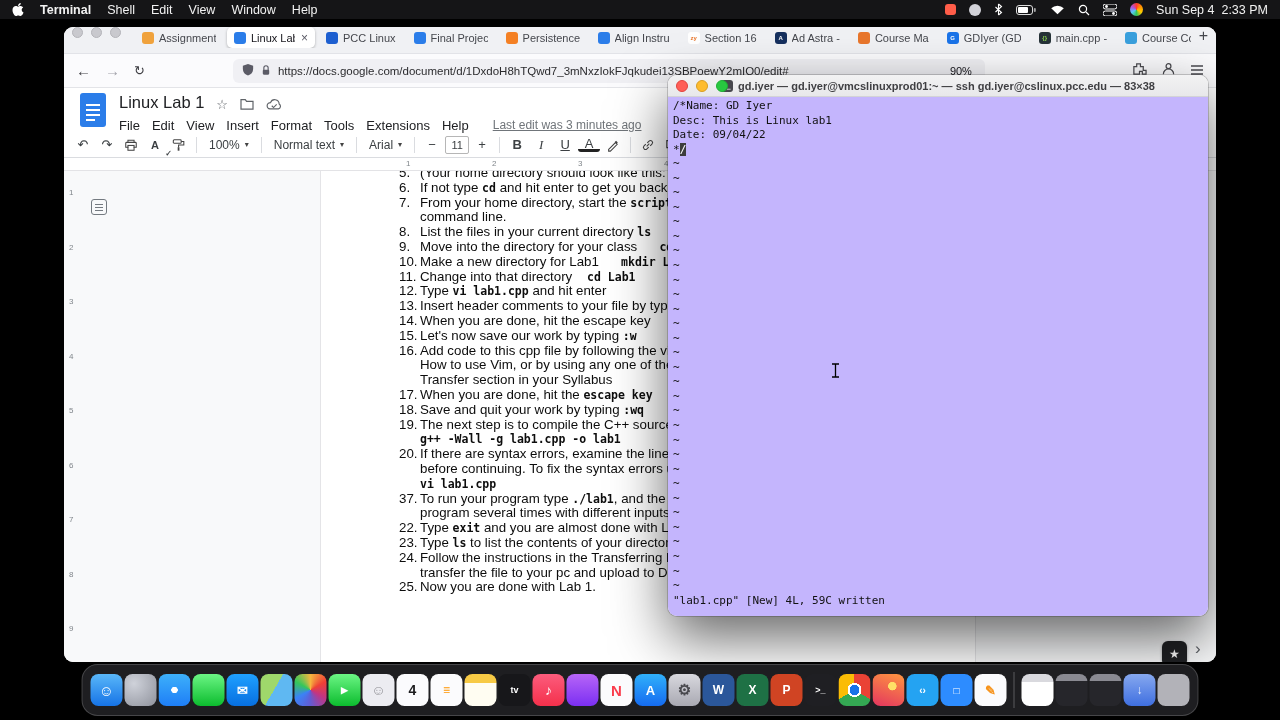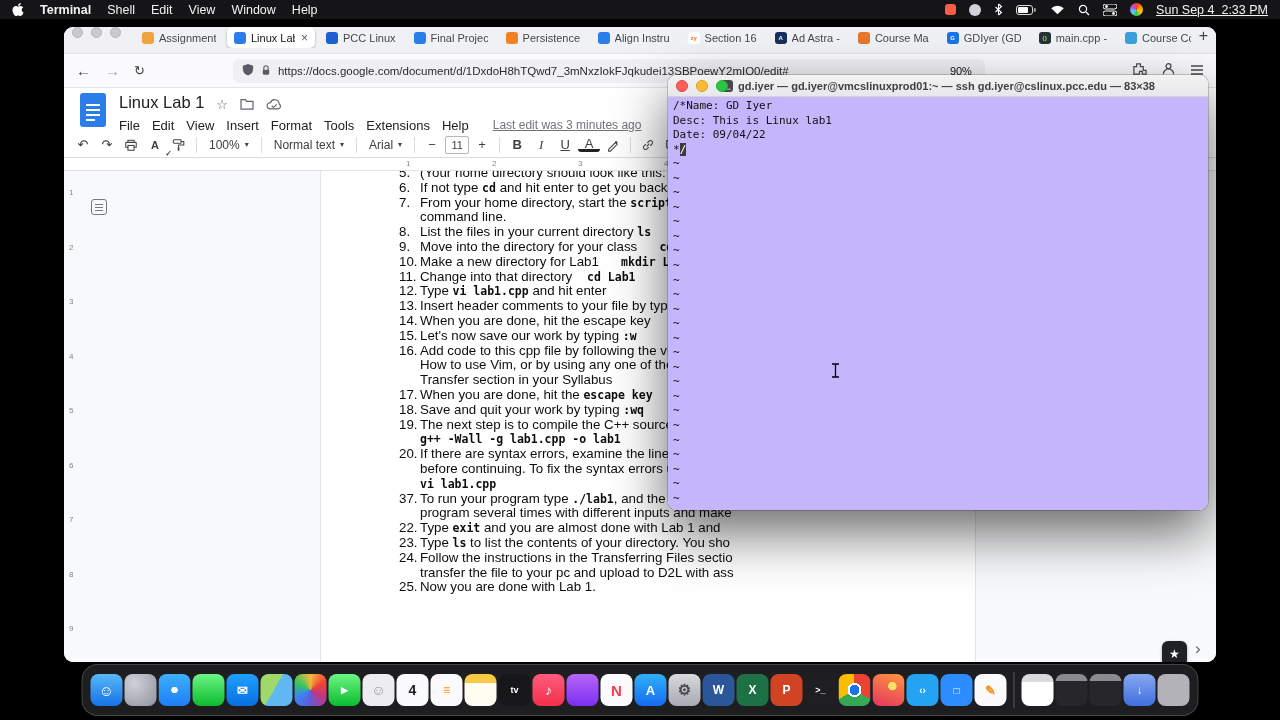--- a/index.html
+++ b/index.html
@@ -13,21 +13,21 @@
   .mb-left { display:flex; align-items:center; gap:16px; }
   .apple { display:flex; align-items:center; }
   .mb-app { font-weight:700; }
   .mb-item { font-weight:400; }
   .mb-right { margin-left:auto; display:flex; align-items:center; gap:13px; }
   .mb-ico { display:flex; align-items:center; }
   .rec-dot { width:11px; height:11px; border-radius:3px; background:#ff5d49; }
   .gray-badge { width:12px; height:12px; border-radius:50%; background:#d2d2d8; }
   .siri-dot { width:13px; height:13px; border-radius:50%;
     background:conic-gradient(#ff3b30,#ff9500,#ffcc00,#34c759,#5ac8fa,#af52de,#ff3b30); }
-  .clock { font-size:12.5px; font-weight:500; white-space:pre;text-decoration:underline; }
+  .clock { font-size:12.5px; font-weight:500; white-space:pre; }
 
   
   .browser { position:absolute; left:64px; top:27px; width:1152px; height:635px;
     background:#fff; border-radius:9px; box-shadow:0 18px 45px rgba(0,0,0,.55);
     overflow:hidden; z-index:2; }
 
   .tabstrip { height:27px; background:#f0f1f4; border-bottom:1px solid #e2e3e8;
     display:flex; align-items:flex-start; padding:0 8px; }
   .traffic { display:flex; gap:8px; margin-right:14px; }
   .tl { width:11px; height:11px; border-radius:50%; background:#c9c9ce; border:.5px solid #b3b3b8; }
@@ -99,21 +99,21 @@
   .line { white-space:pre; }
   .code { font-family:"DejaVu Sans Mono","Liberation Mono",monospace;
     font-weight:700; font-size:11.5px; }
 
   .explore-btn { position:absolute; left:1098px; top:470px; width:25px; height:25px;
     background:#202124; border-radius:6px; display:grid; place-items:center;
     color:#fff; font-size:12px; box-shadow:0 1px 3px rgba(0,0,0,.35); }
   .panel-chevron { position:absolute; left:1131px; top:468px; font-size:17px; color:#5f6368; }
 
   
-  .terminal { position:absolute; left:668px; top:75px; width:540px; height:435px;
+  .terminal { position:absolute; left:668px; top:75px; width:540px; height:541px;
     background:#fff; border-radius:9px; overflow:hidden; z-index:10;
     box-shadow:0 22px 55px rgba(0,0,0,.6), 0 0 0 1px rgba(0,0,0,.18); }
   .t-bar { position:relative; height:22px; background:linear-gradient(180deg,#f2f2f3,#e8e8ea);
     border-bottom:1px solid #d3d3d6; display:flex; align-items:center; padding:0 8px; }
   .t-dots { display:flex; gap:8px; z-index:2; }
   .t-dot { width:12px; height:12px; border-radius:50%; }
   .t-dot.r { background:#ff5f57; border:.5px solid #e0443e; }
   .t-dot.y { background:#febc2e; border:.5px solid #d89e24; }
   .t-dot.g { background:#28c840; border:.5px solid #1faf34; }
   .t-title { position:absolute; left:0; right:0; display:flex; justify-content:center;

